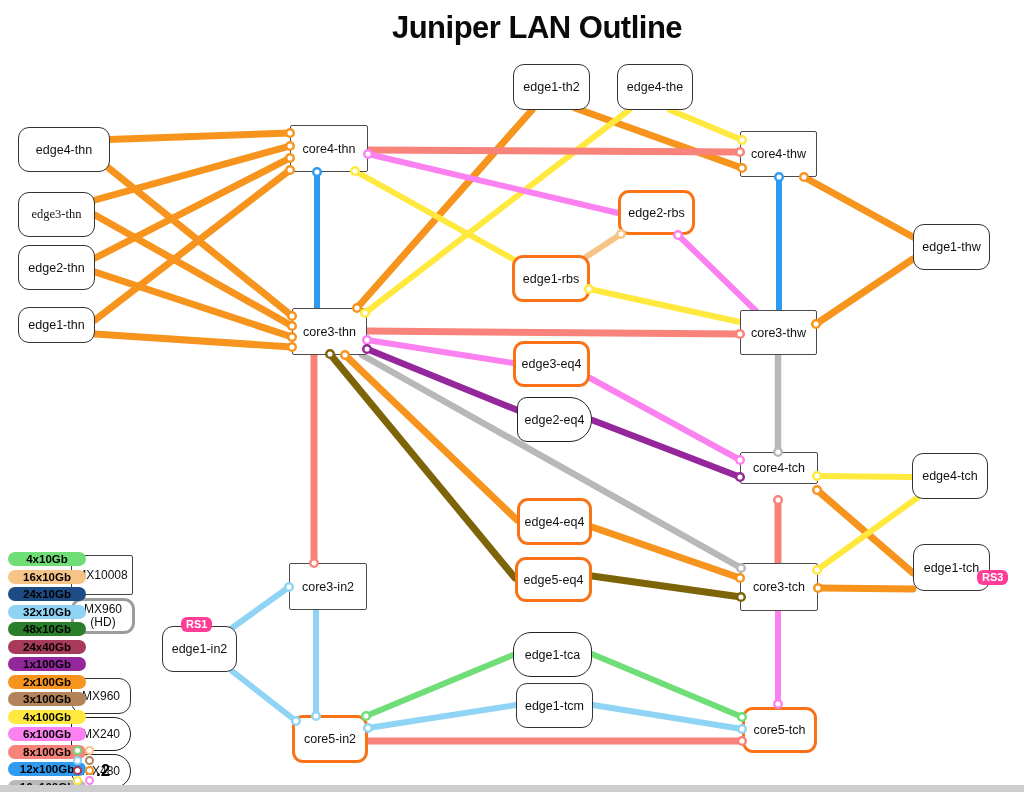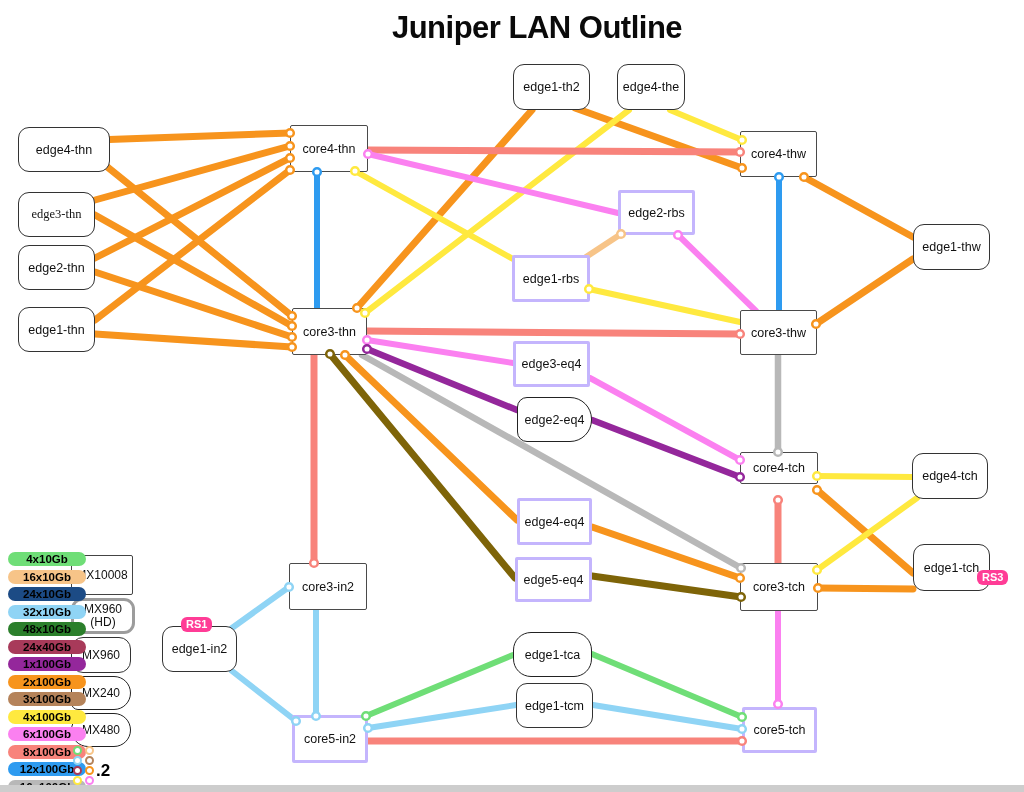--- a/index.html
+++ b/index.html
@@ -8,34 +8,34 @@
   svg.layer{position:absolute;left:0;top:0;pointer-events:none;}
   #links{z-index:1;}
   #nodelayer{position:absolute;left:0;top:0;width:100%;height:100%;z-index:2;}
   #dots{z-index:3;}
   #title{position:absolute;left:537px;top:10px;transform:translateX(-50%);
          font-size:31px;font-weight:bold;color:#0a0a0a;white-space:nowrap;z-index:4;letter-spacing:-0.5px;}
   .node{position:absolute;display:flex;align-items:center;justify-content:center;
         background:#fff;font-size:12.5px;color:#111;box-sizing:border-box;z-index:2;}
   .sq  {border:1.6px solid #4a4a4a;border-radius:2px;}
   .rd  {border:1.6px solid #333;border-radius:11px;}
-  .hd  {border:3px solid #c4b5fd;border-radius:2px;text-align:center;}
+  .hd  {border:3px solid #f97316;border-radius:11px;text-align:center;}
   .d240{border:1.6px solid #222;border-radius:10px 22px 22px 10px;}
   .r480{border:1.6px solid #222;border-radius:18px;}
   .badge{position:absolute;background:#FF3C96;color:#fff;font-weight:bold;font-size:11px;
          line-height:15px;padding:0 5px;border-radius:6px;z-index:5;}
   #legend-speeds{position:absolute;left:8px;top:552px;display:flex;flex-direction:column;gap:3.5px;z-index:4;}
   .pill{display:flex;align-items:center;justify-content:center;height:14px;border-radius:9px;
         font-weight:bold;font-size:11.5px;color:#000;padding:0 9px;width:fit-content;min-width:60px;}
   #legend-models{position:absolute;left:71px;top:555px;display:flex;flex-direction:column;gap:3px;z-index:3;}
   .model{display:flex;align-items:center;justify-content:center;text-align:center;background:#fff;
          font-size:12px;color:#111;box-sizing:border-box;line-height:1.05;}
   .m0{width:62px;height:40px;border:1.6px solid #444;border-radius:2px;}
   .m1{width:64px;height:36px;border:3px solid #9c9c9c;border-radius:11px;}
-  .m2{width:60px;height:36px;border:1.6px solid #333;border-radius:12px;}
+  .m2{width:60px;height:36px;border:1.6px solid #333;border-radius:12px;margin-top:41px;}
   .m3{width:60px;height:34px;border:1.6px solid #222;border-radius:9px 22px 22px 9px;}
   .m4{width:60px;height:34px;border:1.6px solid #222;border-radius:17px;}
   #dotkey{position:absolute;left:73px;top:746px;display:flex;align-items:center;gap:1px;z-index:4;}
   #dotgrid{display:grid;grid-template-columns:10px 10px;gap:1px 2px;}
   .donut{width:5px;height:5px;border-radius:50%;border:2.6px solid #000;background:#fff;}
   #dotlabel{font-size:17px;font-weight:bold;color:#000;}
   #bottombar{position:absolute;left:0;right:0;bottom:0;height:7px;background:#cdcdcd;z-index:6;}
 </style>
 </head>
 <body>
@@ -95,33 +95,33 @@
   <div id="nodelayer">
       <div class="node rd" style="left: 18px; top: 127px; width: 92px; height: 45px;">
         <span>edge4-thn</span>
       </div>
       <div class="node rd" style="left: 18px; top: 192px; width: 77px; height: 45px; font-family: Liberation Serif, serif;">
         <span>edge3-thn</span>
       </div>
       <div class="node rd" style="left: 18px; top: 245px; width: 77px; height: 45px;">
         <span>edge2-thn</span>
       </div>
-      <div class="node rd" style="left: 18px; top: 307px; width: 77px; height: 45px;">
+      <div class="node rd" style="left: 18px; top: 307px; width: 77px; height: 36px;">
         <span>edge1-thn</span>
       </div>
       <div class="node sq" style="left: 290px; top: 125px; width: 78px; height: 47px;">
         <span>core4-thn</span>
       </div>
       <div class="node sq" style="left: 292px; top: 308px; width: 75px; height: 47px;">
         <span>core3-thn</span>
       </div>
       <div class="node rd" style="left: 513px; top: 64px; width: 77px; height: 46px;">
         <span>edge1-th2</span>
       </div>
-      <div class="node rd" style="left: 617px; top: 64px; width: 68px; height: 46px;">
+      <div class="node rd" style="left: 617px; top: 64px; width: 76px; height: 46px;">
         <span>edge4-the</span>
       </div>
       <div class="node sq" style="left: 740px; top: 131px; width: 77px; height: 46px;">
         <span>core4-thw</span>
       </div>
       <div class="node hd" style="left: 618px; top: 190px; width: 77px; height: 45px;">
         <span>edge2-rbs</span>
       </div>
       <div class="node hd" style="left: 512px; top: 255px; width: 78px; height: 47px;">
         <span>edge1-rbs</span>

